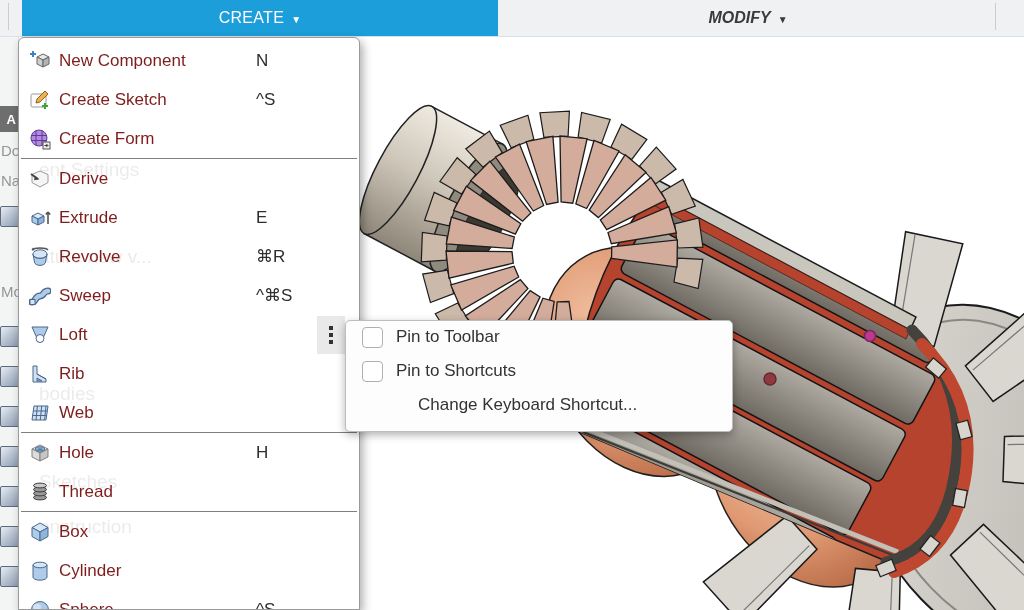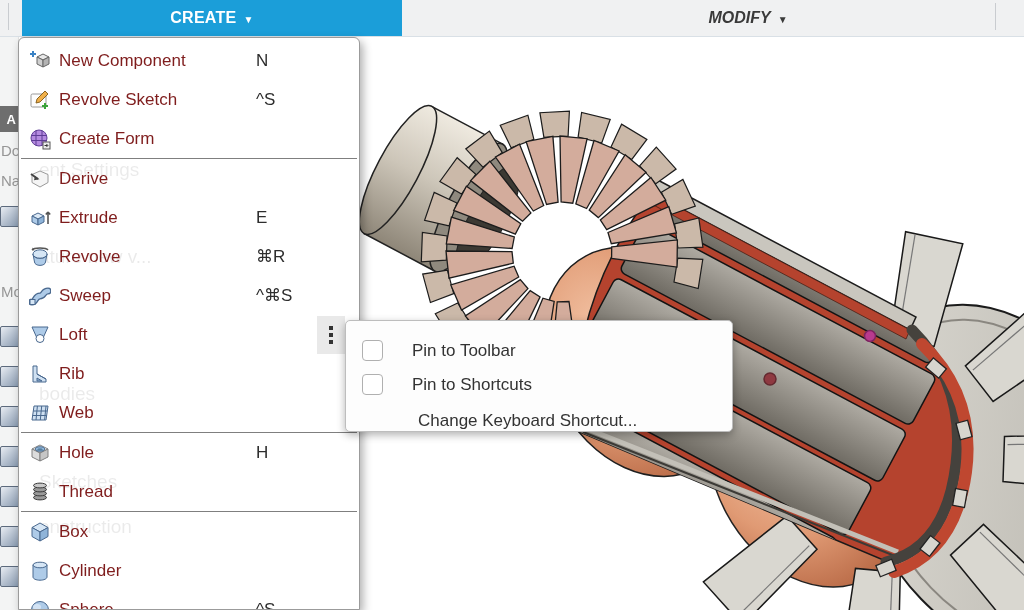--- a/index.html
+++ b/index.html
@@ -3,23 +3,23 @@
 <meta charset="utf-8">
 <style>
   html,body{margin:0;padding:0;background:#fff;}
   #page{position:relative;width:1024px;height:610px;overflow:hidden;
         font-family:"Liberation Sans",sans-serif;background:#fff;}
 
   
   #toolbar{position:absolute;left:0;top:0;width:1024px;height:36px;
            background:#f0f1f2;border-bottom:1px solid #d9e0e6;z-index:4;}
   #toolbar .vsep{position:absolute;top:3px;width:1px;height:27px;background:#c9ccd0;}
-  #create-btn{position:absolute;left:22px;top:0;width:380px;height:36px;
+  #create-btn{position:absolute;left:22px;top:0;width:476px;height:36px;
               display:flex;align-items:center;justify-content:center;gap:7px;
-              color:#fff;font-size:16px;font-weight:bold;letter-spacing:.3px;cursor:pointer;}
+              color:#fff;font-size:16px;font-weight:normal;letter-spacing:.3px;cursor:pointer;}
   #modify-btn{position:absolute;left:498px;top:0;width:500px;height:36px;
               display:flex;align-items:center;justify-content:center;gap:7px;
               color:#3a3a3a;font-size:16px;font-weight:bold;cursor:pointer;font-style:italic;}
   .dd-arrow{font-size:10px;transform:translateY(1px);}
 
   
   #left-strip{position:absolute;left:0;top:36px;width:18px;height:574px;background:#f3f4f4;
               overflow:hidden;z-index:2;border-right:1px solid #e3e3e3;}
   #strip-header{position:absolute;left:0;top:70px;width:18px;height:26px;background:#6e6e6e;
                 color:#fff;font-size:13px;font-weight:bold;display:flex;align-items:center;
@@ -43,21 +43,21 @@
   .ms{position:absolute;left:237px;font-size:17px;color:#2d2d2d;}
   .mdiv{height:1px;background:#7f7f7f;margin:0 2px;}
   #overflow-btn{margin-left:auto;margin-right:14px;width:28px;height:38px;background:#e9e9e9;
                 display:flex;align-items:center;justify-content:center;cursor:pointer;}
   .ghost{position:absolute;left:20px;font-size:19px;color:#000;opacity:.08;pointer-events:none;}
 
   
   #ctx-popup{position:absolute;left:345px;top:320px;width:388px;height:112px;background:#fdfdfd;
              border:1px solid #bdbdbd;border-radius:5px;box-sizing:border-box;
              box-shadow:0 3px 9px rgba(0,0,0,.30);z-index:7;padding-top:6px;}
-  .prow{display:flex;align-items:flex-end;height:34px;padding-left:16px;cursor:pointer;gap:16px;}
+  .prow{display:flex;align-items:flex-start;height:34px;padding-left:16px;cursor:pointer;}
   .pcheck{width:21px;height:21px;border:1.5px solid #b0b0b0;border-radius:4px;background:#fff;
           margin-right:13px;flex:none;box-sizing:border-box;}
   .plabel{font-size:17px;color:#333;}
   .prow.cmd{padding-left:72px;height:36px;}
 </style>
 </head>
 <body>
 
 <div id="page">
 
@@ -235,21 +235,21 @@
       <span class="ms">N</span>
     </div>
     <div class="mrow">
       <span class="mi">
           <svg viewBox="0 0 22 22" width="22" height="22">
             <rect x="2" y="5" width="15" height="13" rx="1.5" fill="#fdfdfd" stroke="#999"></rect>
             <path d="M16 2l3 3-8 8-4 1 1-4z" fill="#f0b04a" stroke="#8a6423"></path>
             <path d="M16 14v6M13 17h6" stroke="#3aa33a" stroke-width="2"></path>
           </svg>
         </span>
-      <span class="ml">Revolve Sketch</span>
+      <span class="ml">Create Sketch</span>
       <span class="ms">^S</span>
     </div>
     <div class="mrow">
       <span class="mi">
           <svg viewBox="0 0 22 22" width="22" height="22">
             <circle cx="10" cy="10" r="8" fill="#b48ae0" stroke="#5f3d96"></circle>
             <path d="M2.5 7.5h15M2.5 12.5h15M7 2.7v14.6M13 2.7v14.6" stroke="#5f3d96" fill="none"></path>
             <rect x="14" y="14" width="7" height="7" fill="#eee" stroke="#555"></rect>
             <path d="M15.5 17.5h3m-1.2-1.6l1.6 1.6-1.6 1.6" stroke="#333" fill="none"></path>
           </svg>

